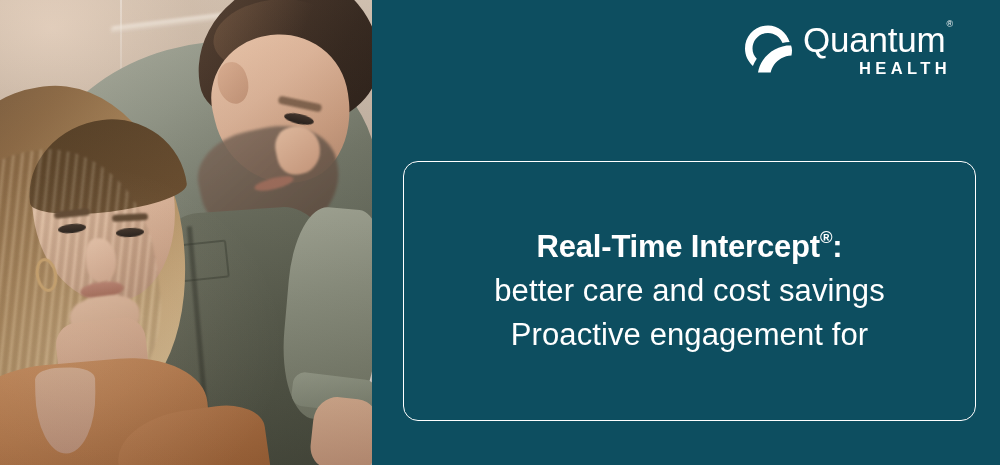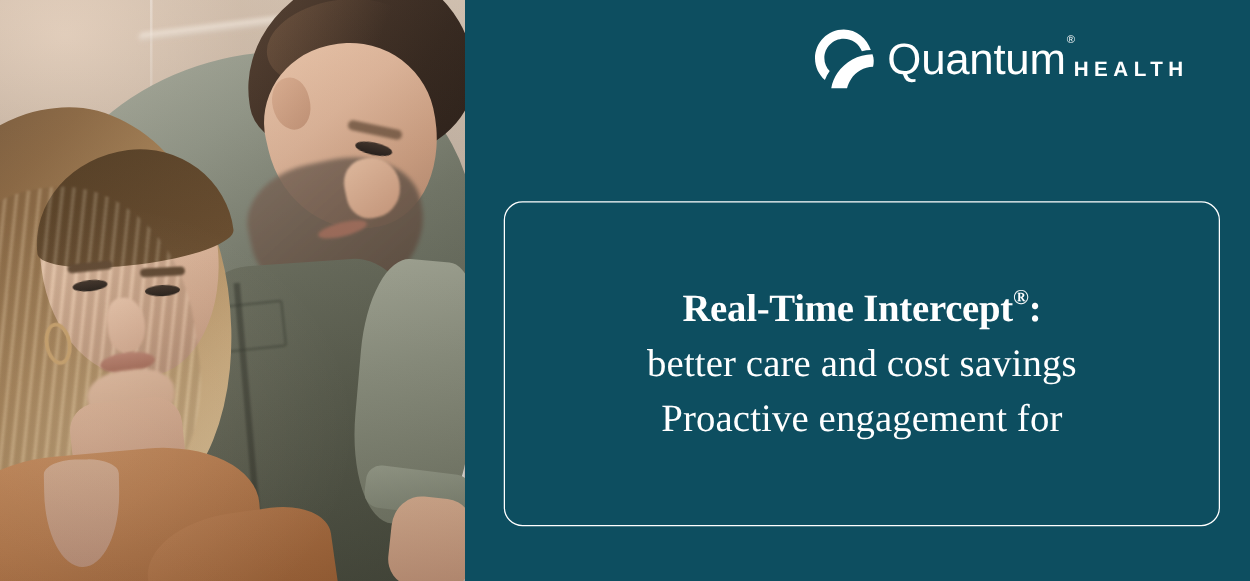--- a/index.html
+++ b/index.html
@@ -421,21 +421,21 @@
     gap: 10px;
   }
   .logo-mark {
     width: 50px;
     height: 50px;
     flex: 0 0 50px;
     display: block;
   }
   .logo-words {
     display: flex;
-    flex-direction: row;
+    flex-direction: column;
     align-items: center;
     line-height: 1;
   }
   .logo-wordmark {
     position: relative;
     font-size: 35px;
     font-weight: 400;
     color: #ffffff;
     letter-spacing: -0.2px;
     line-height: 1;
@@ -463,21 +463,20 @@
     left: 31px;
     top: 161px;
     width: 573px;
     height: 260px;
     box-sizing: border-box;
     border: 1.6px solid #ffffff;
     border-radius: 15px;
     display: flex;
     align-items: center;
     justify-content: center;
-    font-family: Liberation Serif, serif;
   }
   .headline {
     text-align: center;
     color: #ffffff;
     padding: 0 14px;
   }
   .headline-line {
     display: block;
     white-space: nowrap;
   }

